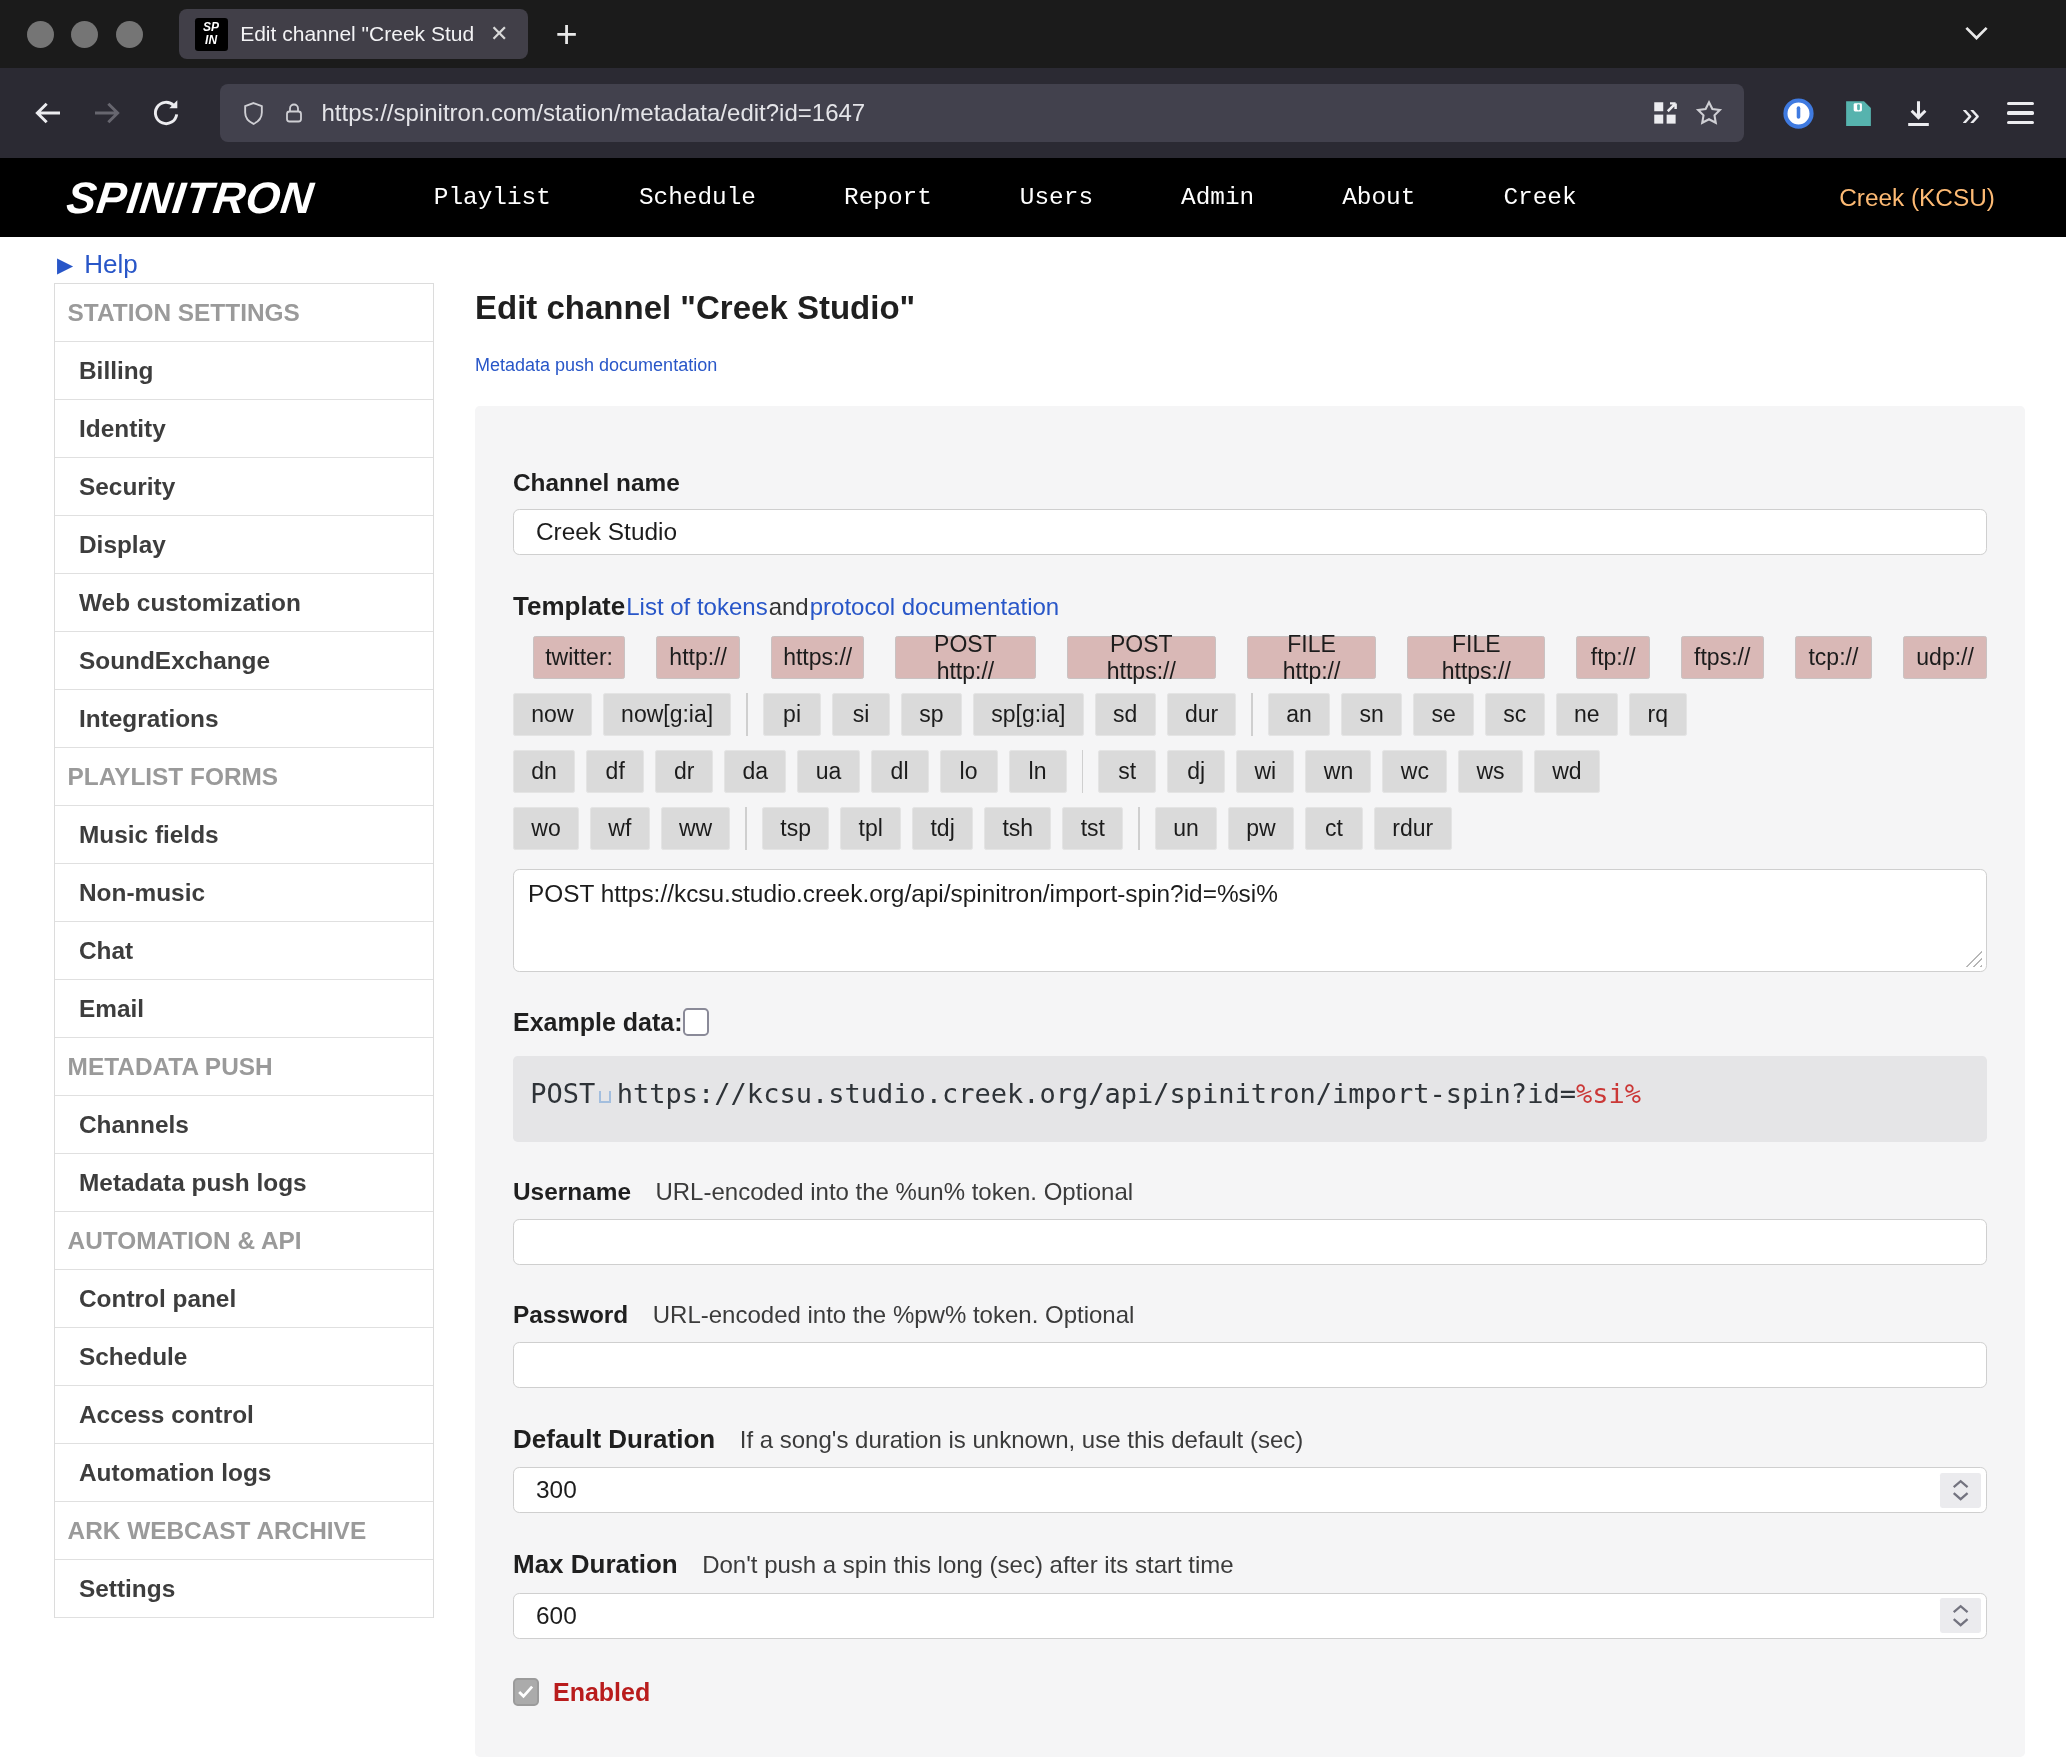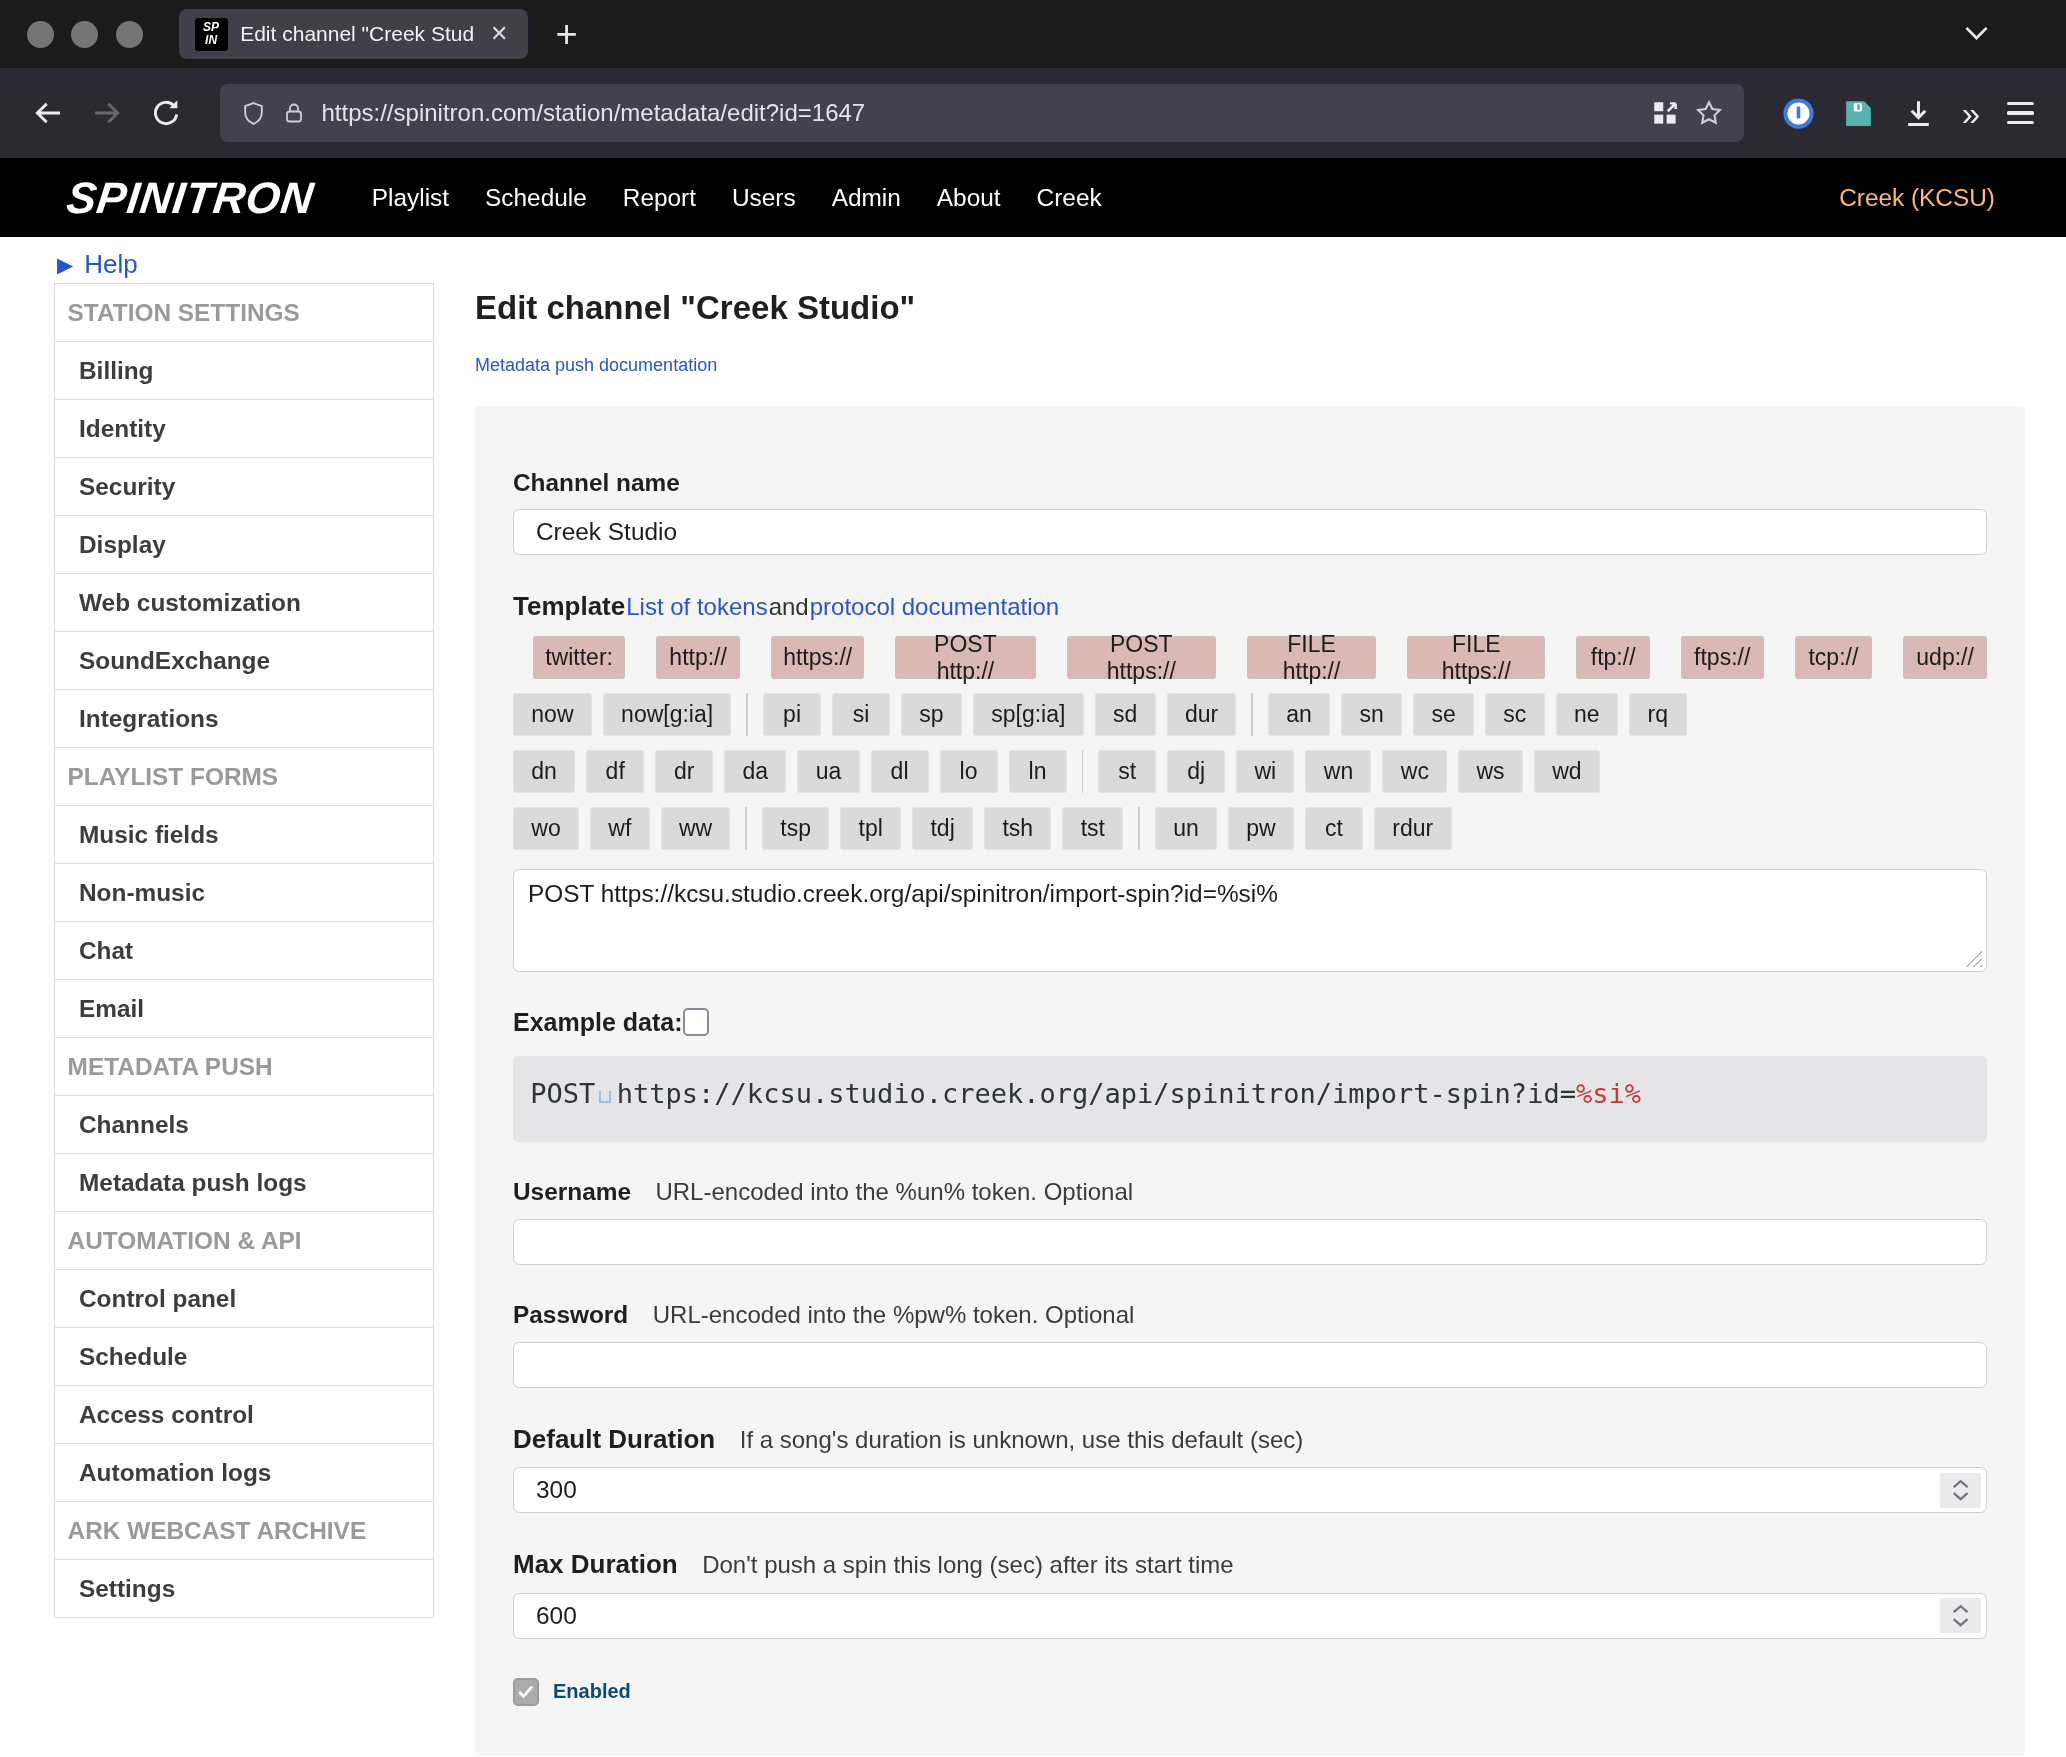--- a/index.html
+++ b/index.html
@@ -32,21 +32,21 @@
             padding:0 20.5px; gap:16px; margin:0 11px; }
   .url-text { font-size:24px; color:#e4e4e8; flex:1; white-space:nowrap; overflow:hidden; }
   .chevrons2 { color:#ececf0; font-size:33px; line-height:1; cursor:pointer; }
   .hamburger { display:flex; flex-direction:column; gap:6.3px; cursor:pointer; }
   .hamburger i { display:block; width:27px; height:3.2px; background:#ececf0; border-radius:1.6px; }
 
   
   .navbar { height:79px; background:var(--navbar-bg,#000); display:flex; align-items:center; padding:0 71px 0 67px; }
   .brand { color:#fff; font-size:44px; font-weight:bold; font-style:italic; letter-spacing:0.8px;
            transform:skewX(-7deg); white-space:nowrap; }
-  .nav-items { display:flex; gap:36px; margin-left:58px; }
+  .nav-items { display:flex; gap:88px; margin-left:120px;font-family:Liberation Mono, monospace; }
   .nav-item { color:#fff; font-size:24.4px; text-decoration:none; cursor:pointer; }
   .station { margin-left:auto; color:#fdba74; font-size:24.4px; }
 
   
   .help-row { margin:9.5px 0 0 57px; display:flex; align-items:center; gap:11px; height:36px; }
   .help-tri { color:var(--link-blue,#2856c8); font-size:21px; }
   .help-link { color:var(--link-blue,#2856c8); font-size:26px; text-decoration:none; cursor:pointer; }
 
   
   .layout { display:flex; align-items:flex-start; }
@@ -97,21 +97,21 @@
               font-family:"DejaVu Sans Mono", monospace; font-size:27px; color:#2e3338; white-space:nowrap; }
   .code-red { color:var(--code-token-red,#cb3837); }
   .spacemark { display:inline-block; width:12px; height:12px; border:2.4px solid #a3bede; border-top:none; margin:0 5.5px 0 4px; }
 
   .form-block { margin-top:36px; }
   .input-wrap { position:relative; margin-top:12.6px; }
   .spinner { position:absolute; right:6.3px; top:5.5px; width:41px; height:35px; background:#ebebee; border-radius:2.4px;
              display:flex; flex-direction:column; align-items:center; justify-content:center; gap:2.4px; cursor:pointer; }
 
   .enabled-row { margin-top:39px; display:flex; align-items:center; gap:14px; }
-  .enabled-label { font-size:20px; font-weight:700; color:#0c4a6e; }
+  .enabled-label { font-size:25px; font-weight:700; color:#b91c1c; }
 </style>
 </head>
 <body>
 
 <div class="titlebar">
   <div class="lights">
     <span class="light"></span>
     <span class="light"></span>
     <span class="light"></span>
   </div>

